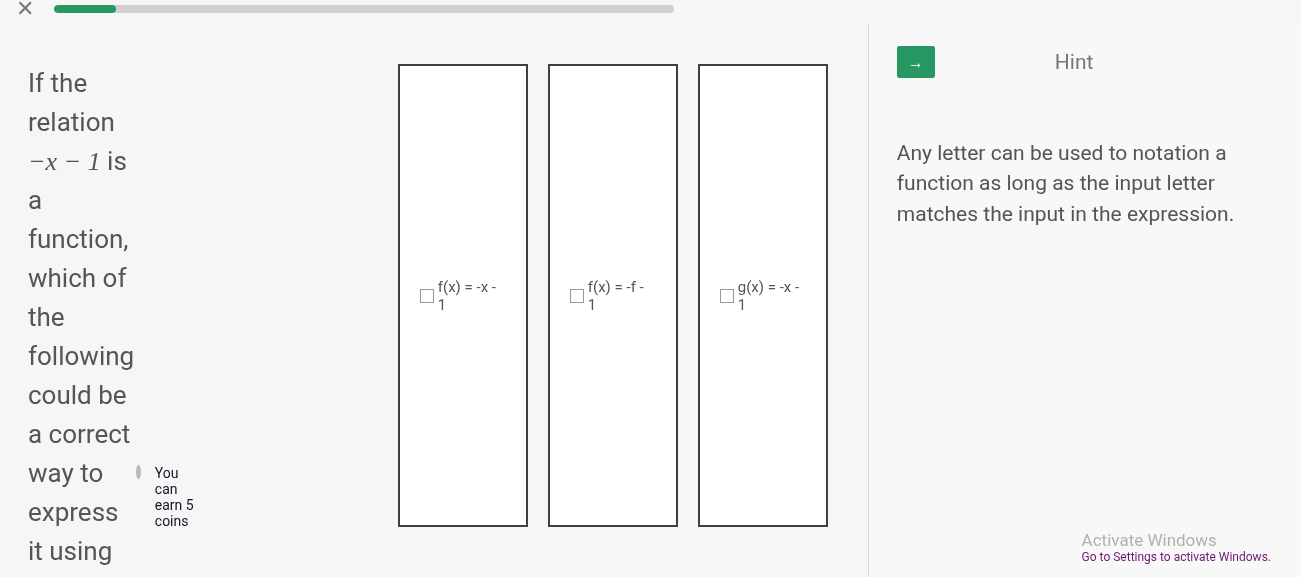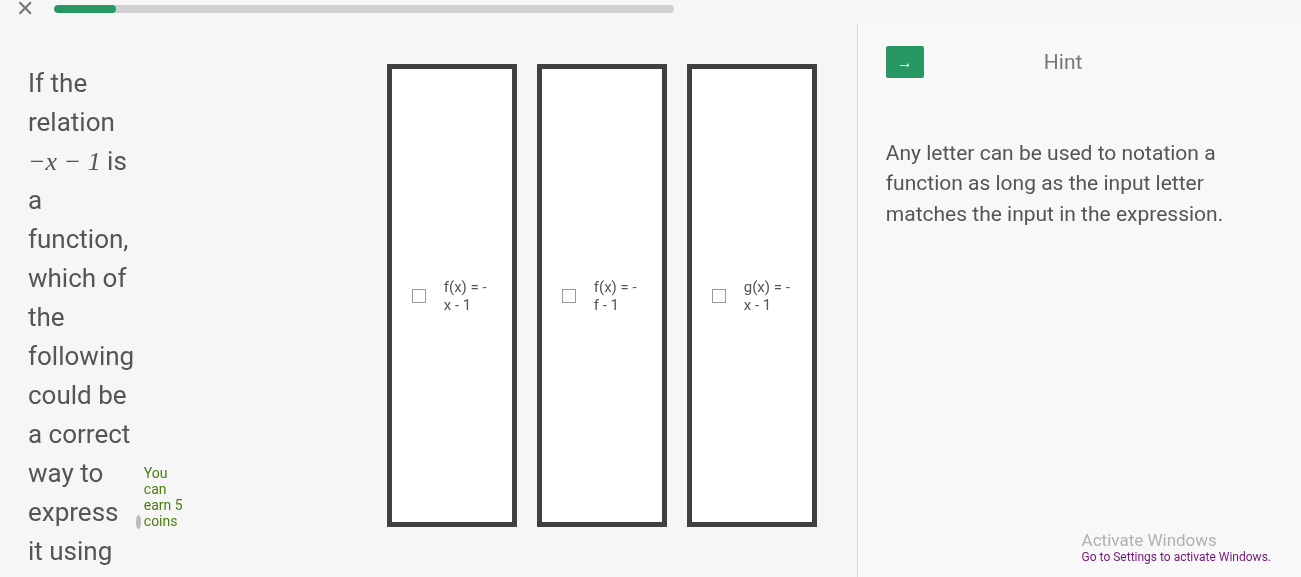--- a/index.html
+++ b/index.html
@@ -64,46 +64,46 @@
       font-weight: 400;
       max-width: 680px;
     }
     .math-var {
       font-family: "Times New Roman", serif;
       font-style: italic;
     }
     .coins-row {
       margin-top: auto;
       display: flex;
-      align-items: flex-end;
-      gap: 3px;
-      color: #4d7c0f;
+      align-items: flex-start;
+      gap: 14px;
+      color: #0f172a;
       font-size: 14px;
       padding-bottom: 28px;
     }
     .coin-icon {
       width: 14px;
       height: 14px;
       border-radius: 50%;
       background: #b8bdb9;
       display: inline-block;
     }
     .answer-row {
       display: flex;
       gap: 20px;
       padding-bottom: 30px;
       padding-left: 200px;
     }
     .answer-option {
-      border: 5px solid #404040;
+      border: 2px solid #404040;
       background: #fff;
       padding: 14px 20px;
       display: flex;
       align-items: center;
-      gap: 18px;
+      gap: 4px;
       cursor: pointer;
       font-size: 15px;
       color: #555;
       min-width: 130px;
       justify-content: center;
     }
     .checkbox {
       width: 14px;
       height: 14px;
       border: 1.5px solid #999;

